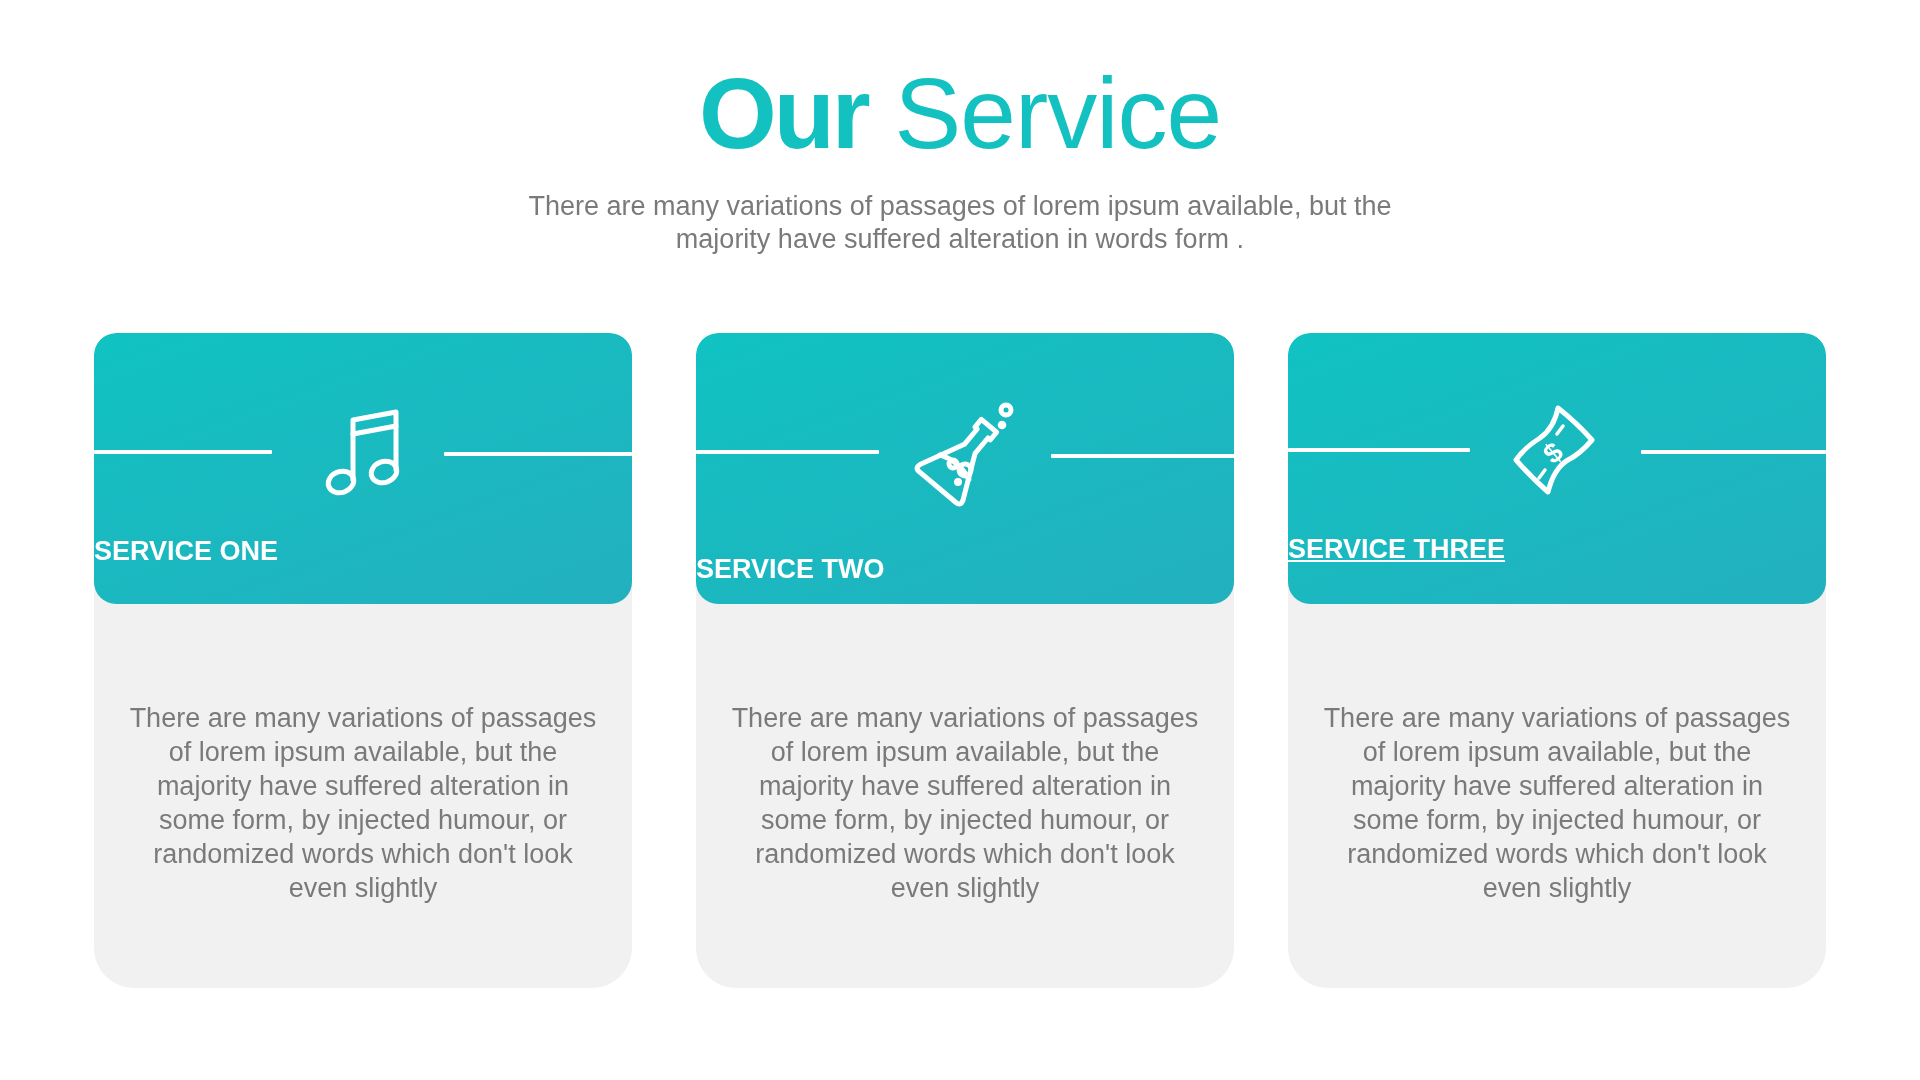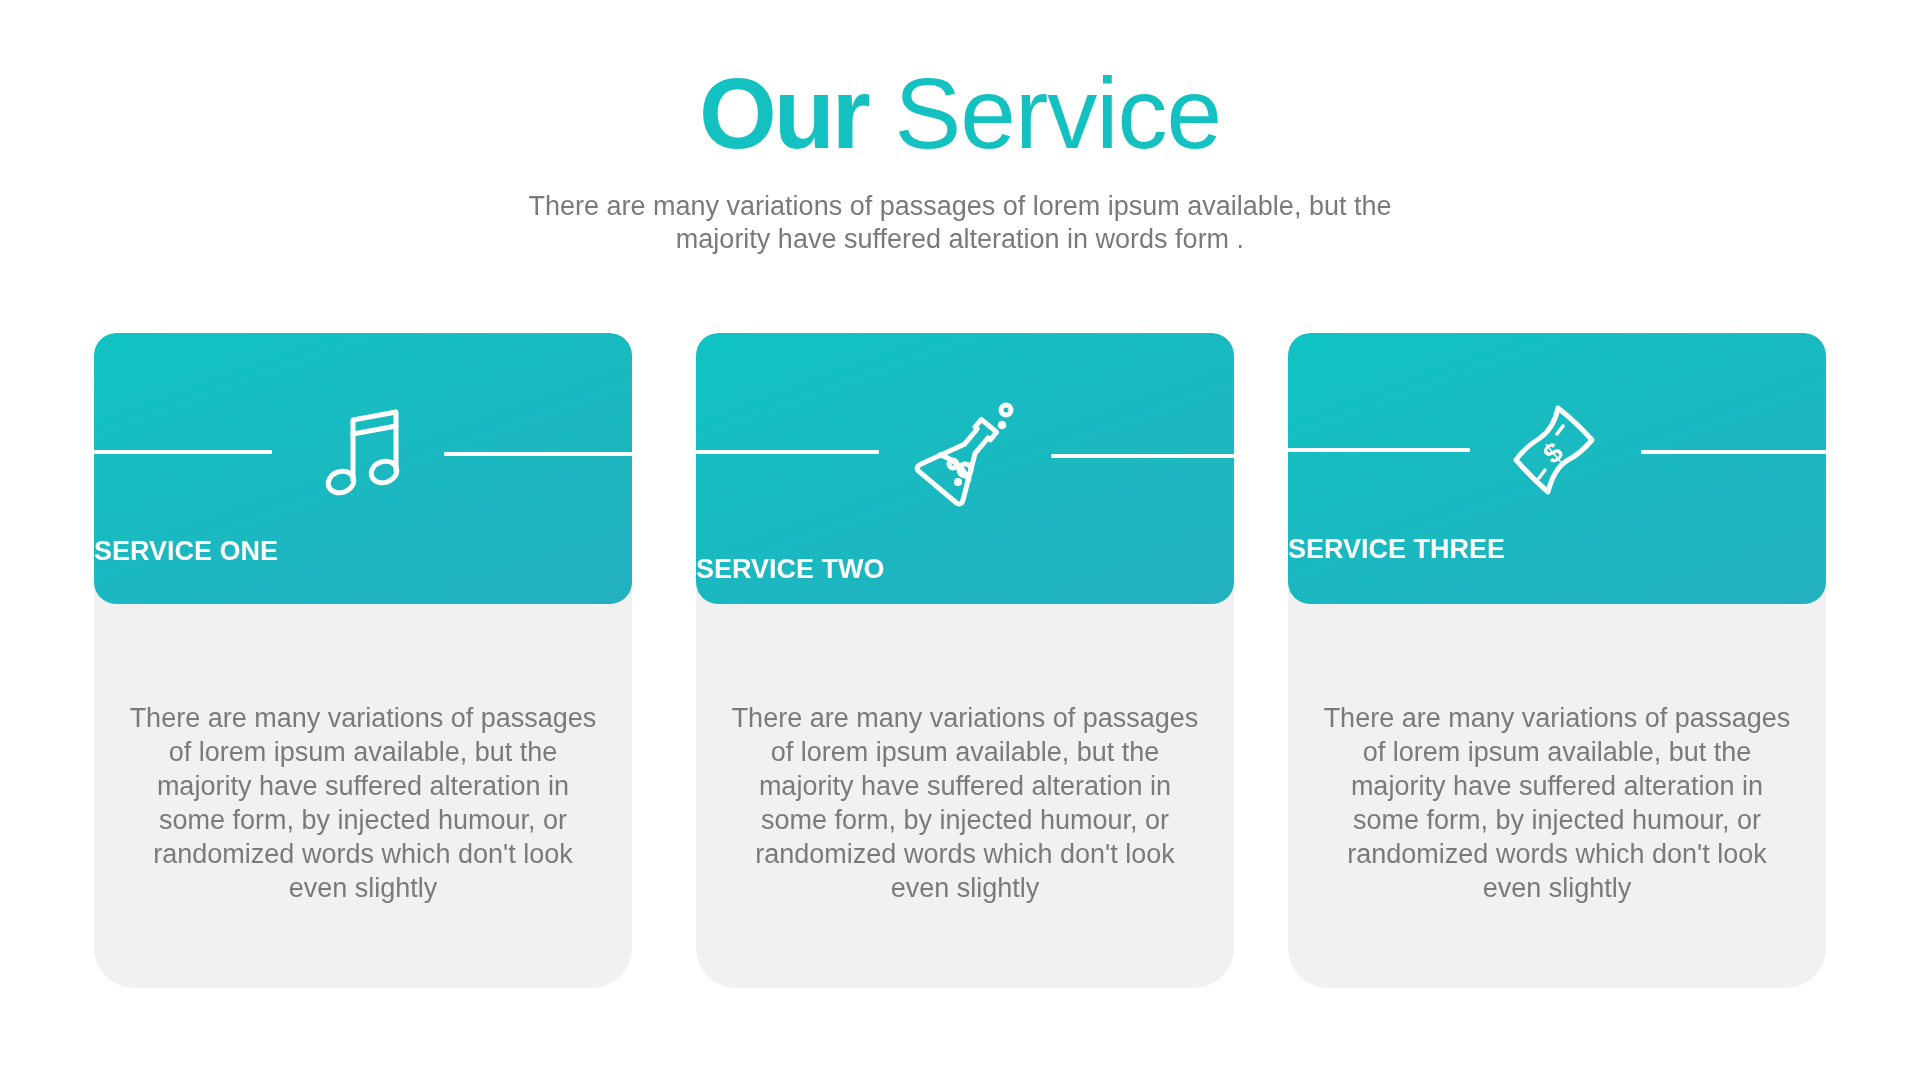--- a/index.html
+++ b/index.html
@@ -52,21 +52,21 @@
       text-align: center; color: #7a7a7a; font-size: 27px; line-height: 34px;
     }
     #card-1 { left: 94px; }
     #card-2 { left: 696px; }
     #card-3 { left: 1288px; }
     #card-2 .hline.left { width: 183px; }
     #card-2 .hline.right { width: 183px; top: 121px; }
     #card-3 .hline.left { top: 115px; width: 182px; }
     #card-3 .hline.right { top: 117px; width: 185px; }
     #card-2 .card-title { top: 202px; margin-top: 16px; }
-    #card-3 .card-title { top: 198px; }
+    #card-3 .card-title { top: 198px; text-decoration: underline; }
   </style>
 </head>
 <body>
 
 <div class="slide">
 
   <h1 class="title">
     <span class="bold">Our</span>
     <span class="light">Service</span>
   </h1>

